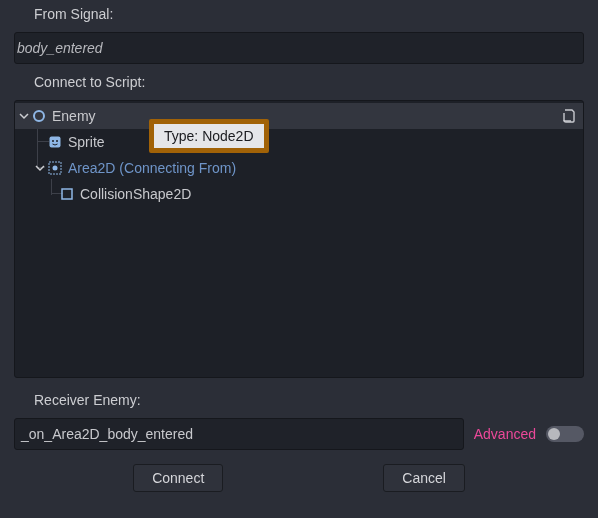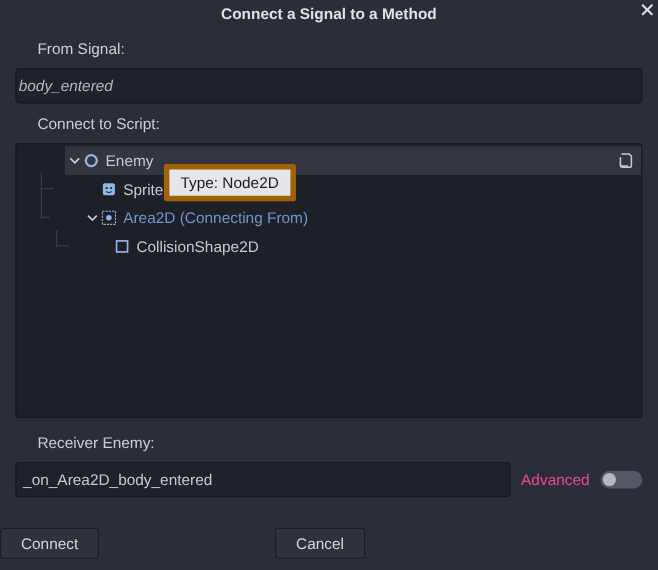--- a/index.html
+++ b/index.html
@@ -56,21 +56,21 @@
   .field.readonly { background: #1f2229; color: #b7b8bd; }
   .tree-panel {
     margin: 4px 14px;
     background: #1d2027;
     border: 1px solid #15171c;
     border-radius: 3px;
     height: 278px;
     position: relative;
     overflow: hidden;
   }
-  .tree { padding-top: 2px; padding-left: 44px; }
+  .tree { padding-top: 2px; }
   .tree-row {
     display: flex;
     align-items: center;
     height: 26px;
     position: relative;
     padding-left: 4px;
   }
   .tree-row.selected { background: #33363f; }
   .expander {
     width: 10px;
@@ -151,41 +151,38 @@
     position: absolute;
     left: 2px;
     top: 2px;
     width: 12px;
     height: 12px;
     background: #b7b8bd;
     border-radius: 50%;
   }
   .buttons {
     display: flex;
+    justify-content: center;
     gap: 160px;
-    margin-top: 28px;
+    margin-top: 14px;
   }
   .btn {
     background: #2f323b;
     border: 1px solid #1a1c21;
     border-radius: 3px;
     color: #d5d6da;
     padding: 5px 18px;
     cursor: pointer;
   }
 </style>
 </head>
 <body>
 
 <div class="dialog">
 
-  <div class="titlebar">
-    <div class="title">Connect a Signal to a Method</div>
-    <div class="close-x">✕</div>
-  </div>
 
   <div class="section-label">From Signal:</div>
   <div class="field readonly">body_entered</div>
 
   <div class="section-label">Connect to Script:</div>
 
   <div class="tree-panel">
 
     <div class="tree-line" style="left:22px; top:26px; width:1px; height:42px;"></div>
     <div class="tree-line" style="left:22px; top:40px; width:12px; height:1px;"></div>

